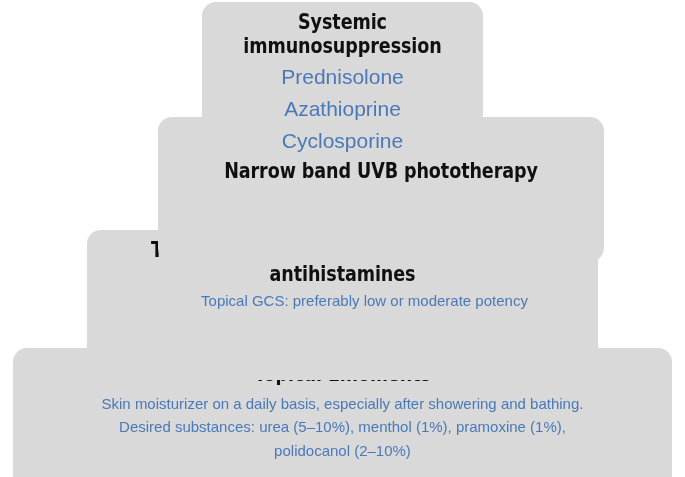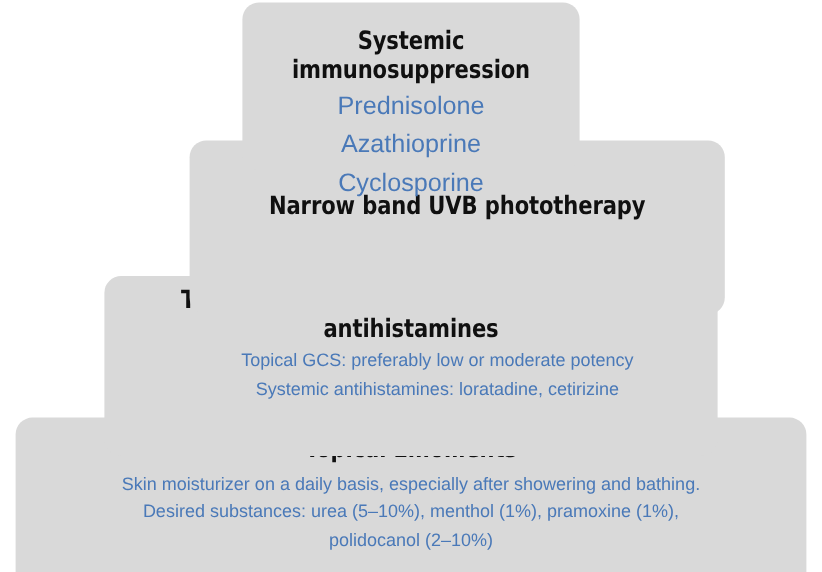--- a/index.html
+++ b/index.html
@@ -24,21 +24,21 @@
     border-radius: 14px;
     box-sizing: border-box;
     text-align: center;
   }
   
   .tier-1 {
     left: 202px;
     top: 2px;
     width: 281px;
     height: 140px;
-    padding-top: 20px;
+    padding-top: 8px;
     z-index: 4;
   }
   
   .tier-2 {
     left: 158px;
     top: 117px;
     width: 446px;
     height: 145px;
     padding-top: 42px;
     z-index: 3;
@@ -107,21 +107,20 @@
 
   <div class="tier tier-2">
     <div class="tier-title">Narrow band UVB phototherapy</div>
     <ul class="tier-lines"></ul>
   </div>
 
   <div class="tier tier-3">
     <div class="tier-title">Topical corticosteroids and/or systemic antihistamines</div>
     <ul class="tier-lines">
       <li class="tier-line">Topical GCS: preferably low or moderate potency</li>
-      <li class="tier-line">Systemic antihistamines: loratadine, cetirizine</li>
     </ul>
   </div>
 
   <div class="tier tier-4">
     <div class="tier-title">Topical Emollients</div>
     <ul class="tier-lines">
       <li class="tier-line">Skin moisturizer on a daily basis, especially after showering and bathing.</li>
       <li class="tier-line">Desired substances: urea (5–10%), menthol (1%), pramoxine (1%),</li>
       <li class="tier-line">polidocanol (2–10%)</li>
     </ul>

